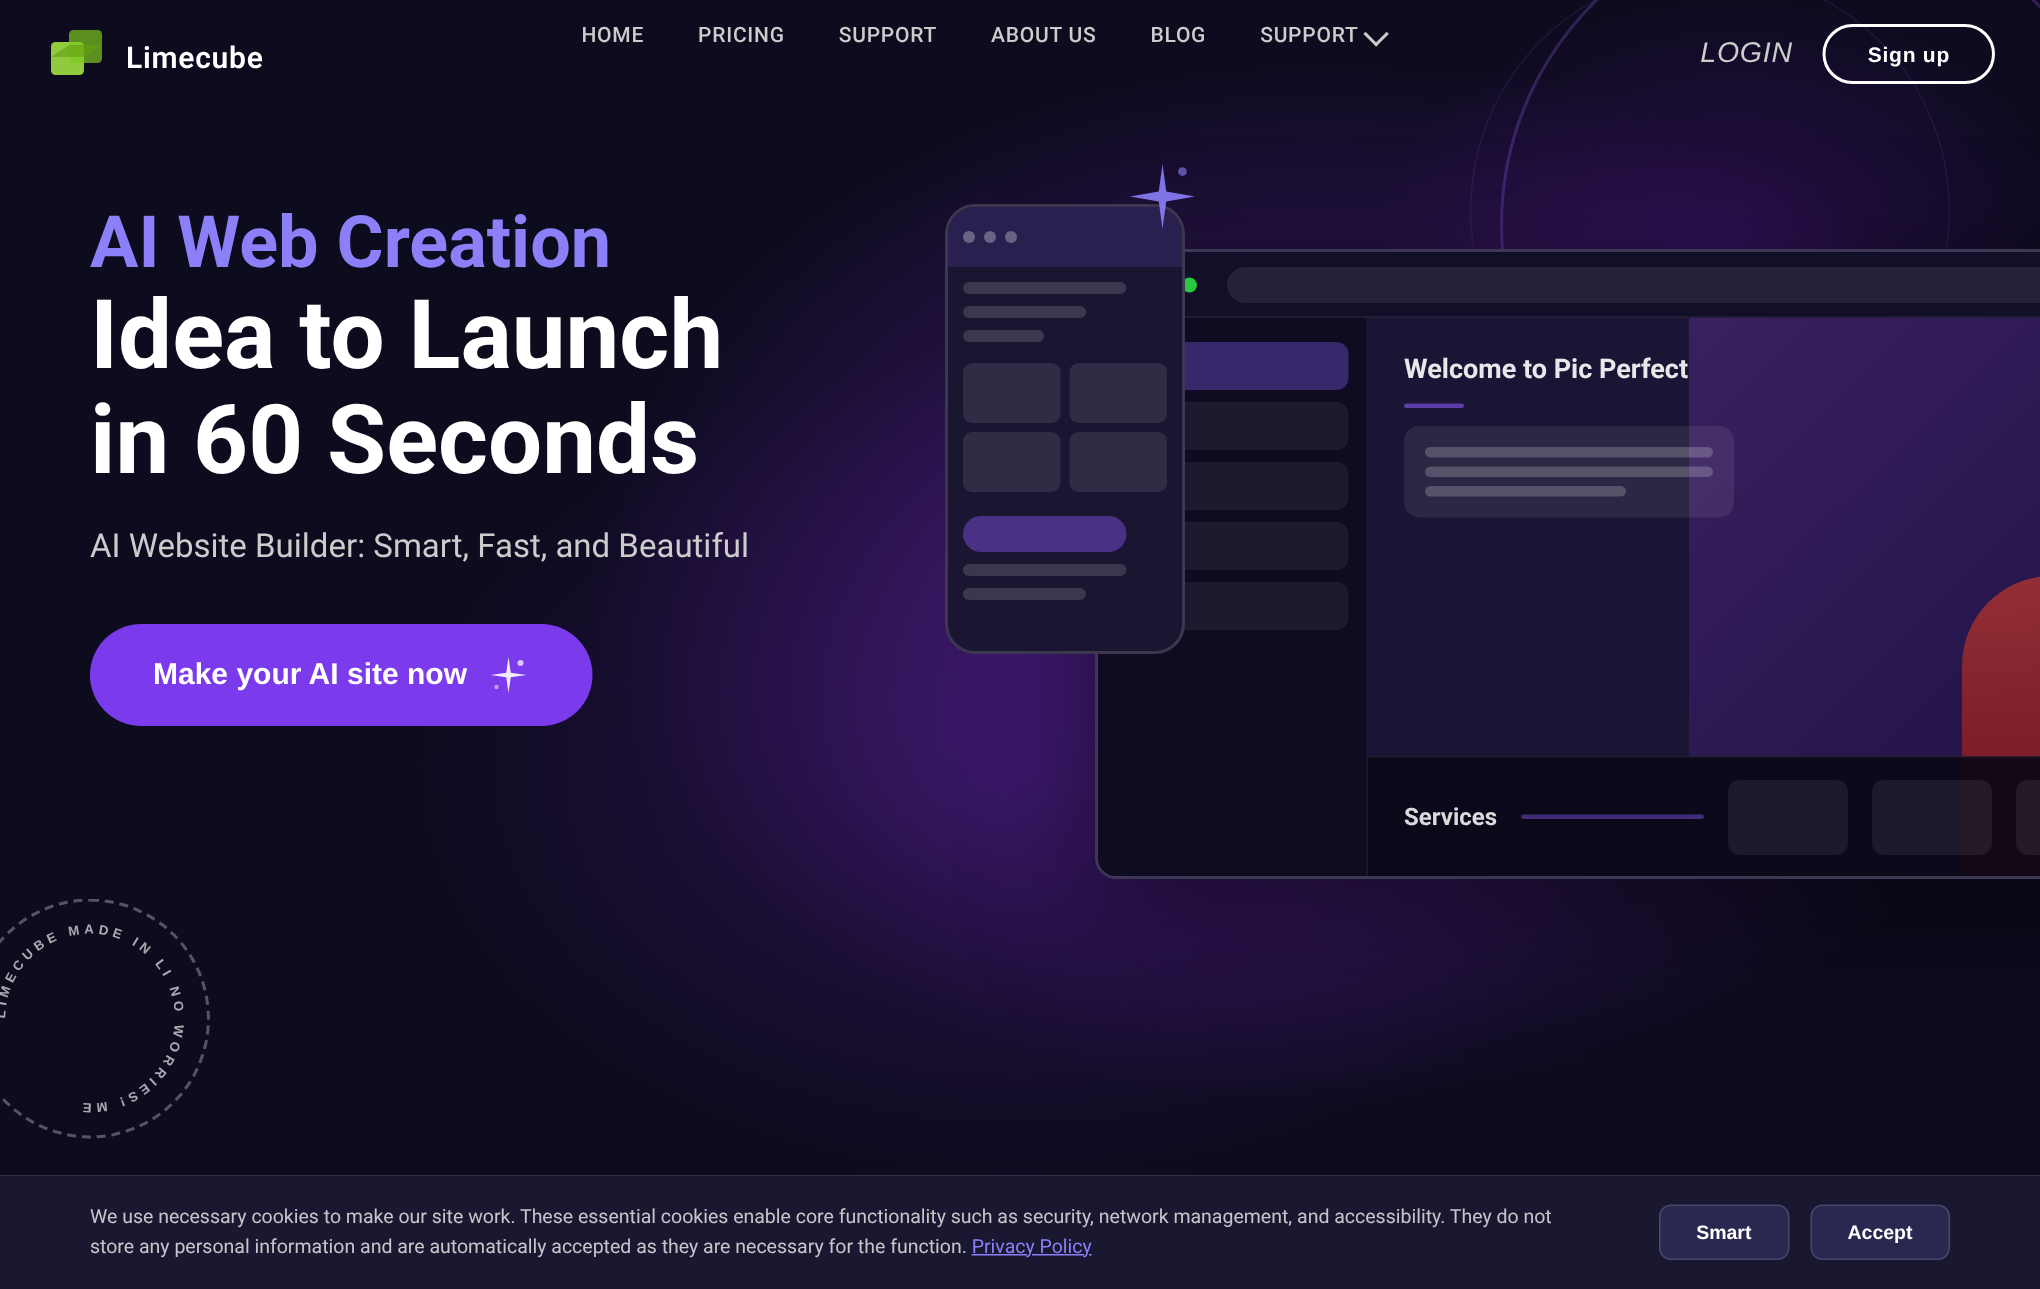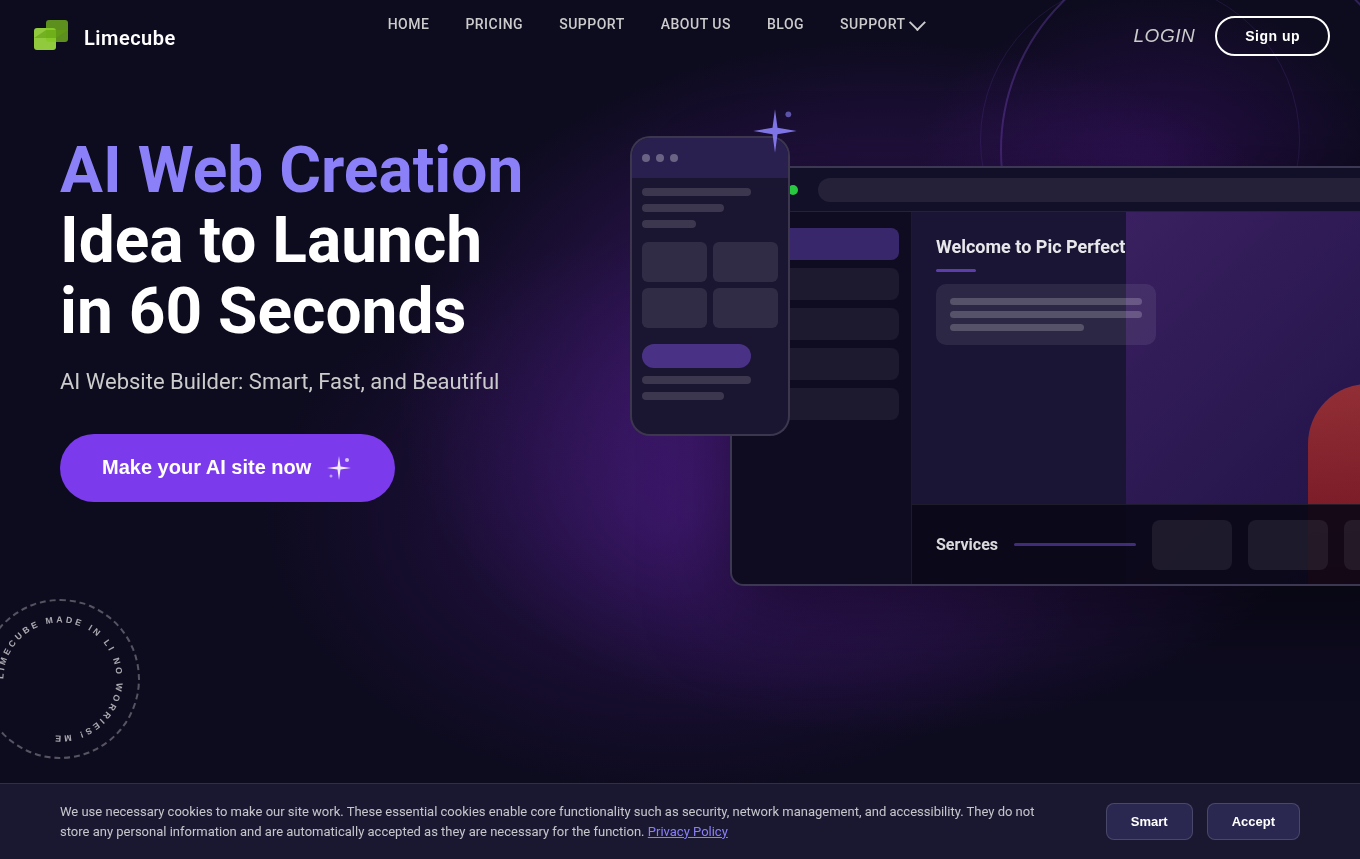--- a/index.html
+++ b/index.html
@@ -141,21 +141,21 @@
       display: flex;
       align-items: flex-start;
       padding: 40px 60px 0;
       gap: 40px;
     }
     .hero-content {
       flex: 0 0 530px;
       padding-top: 20px;
     }
     .hero-title-ai {
-      font-size: 64px;
+      font-size: 48px;
       font-weight: 700;
       color: #8b80f8;
       line-height: 1.1;
       display: block;
     }
     .hero-title-main {
       font-size: 64px;
       font-weight: 700;
       color: #fff;
       line-height: 1.1;

